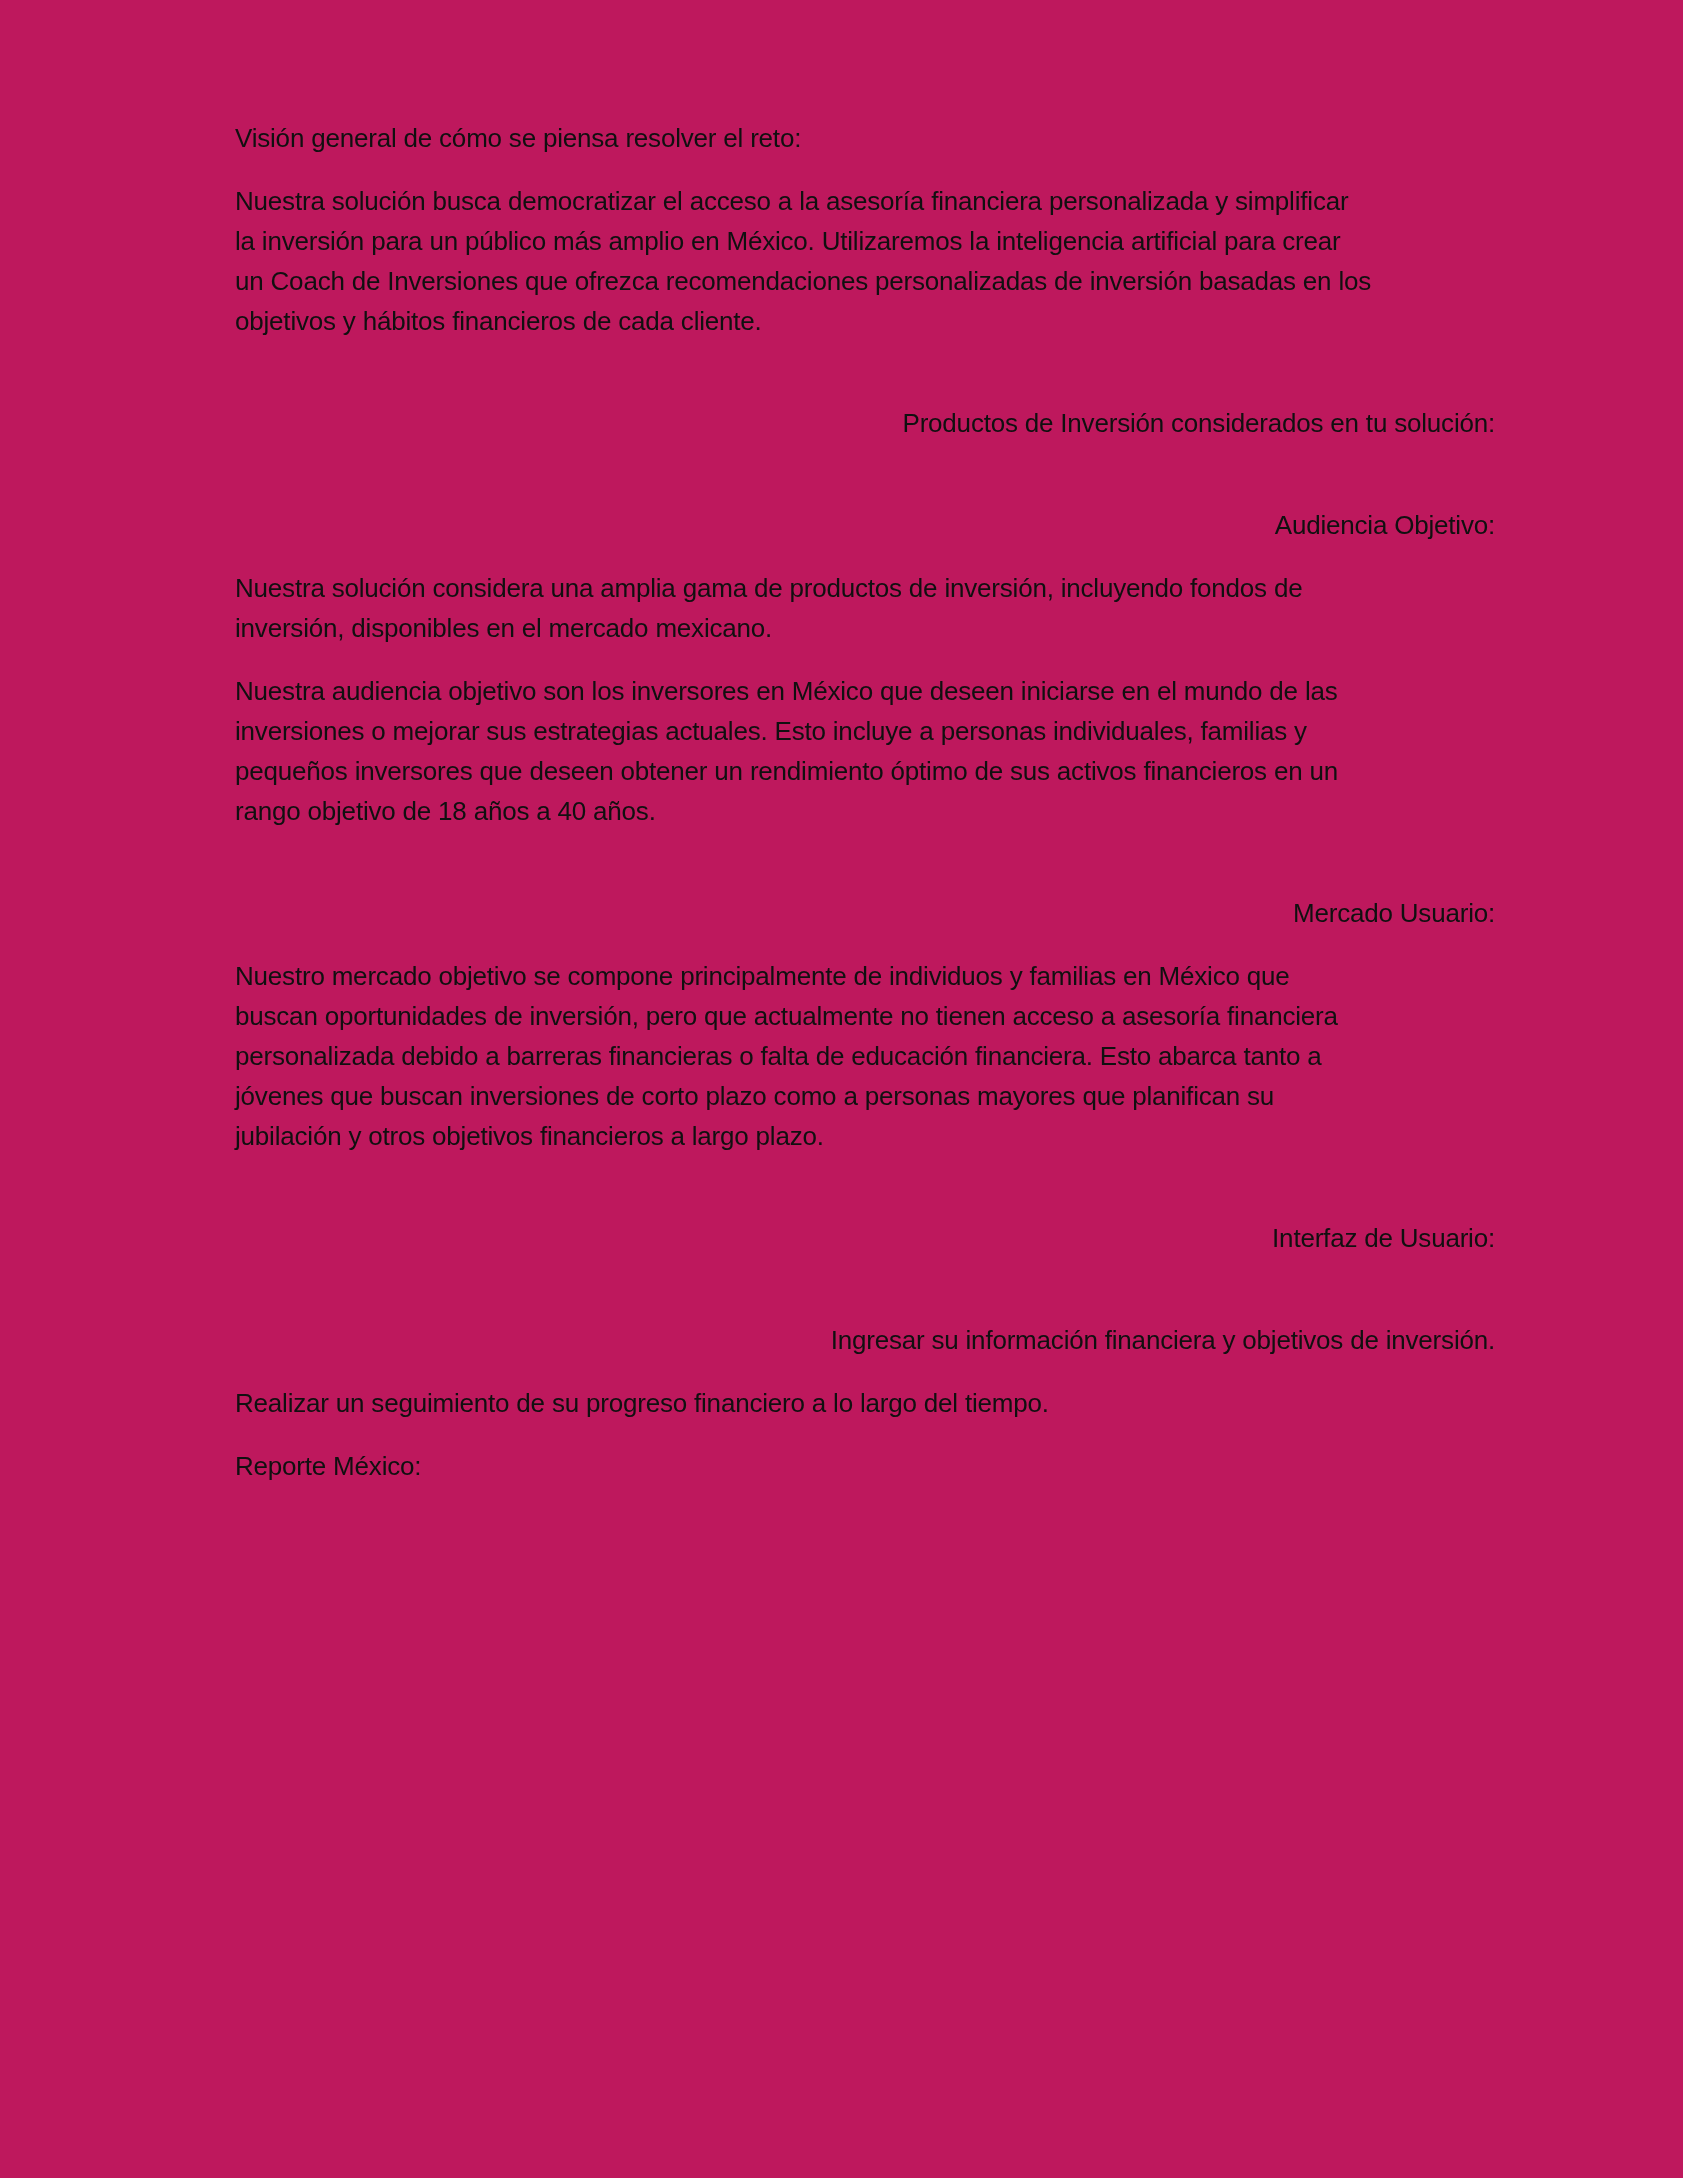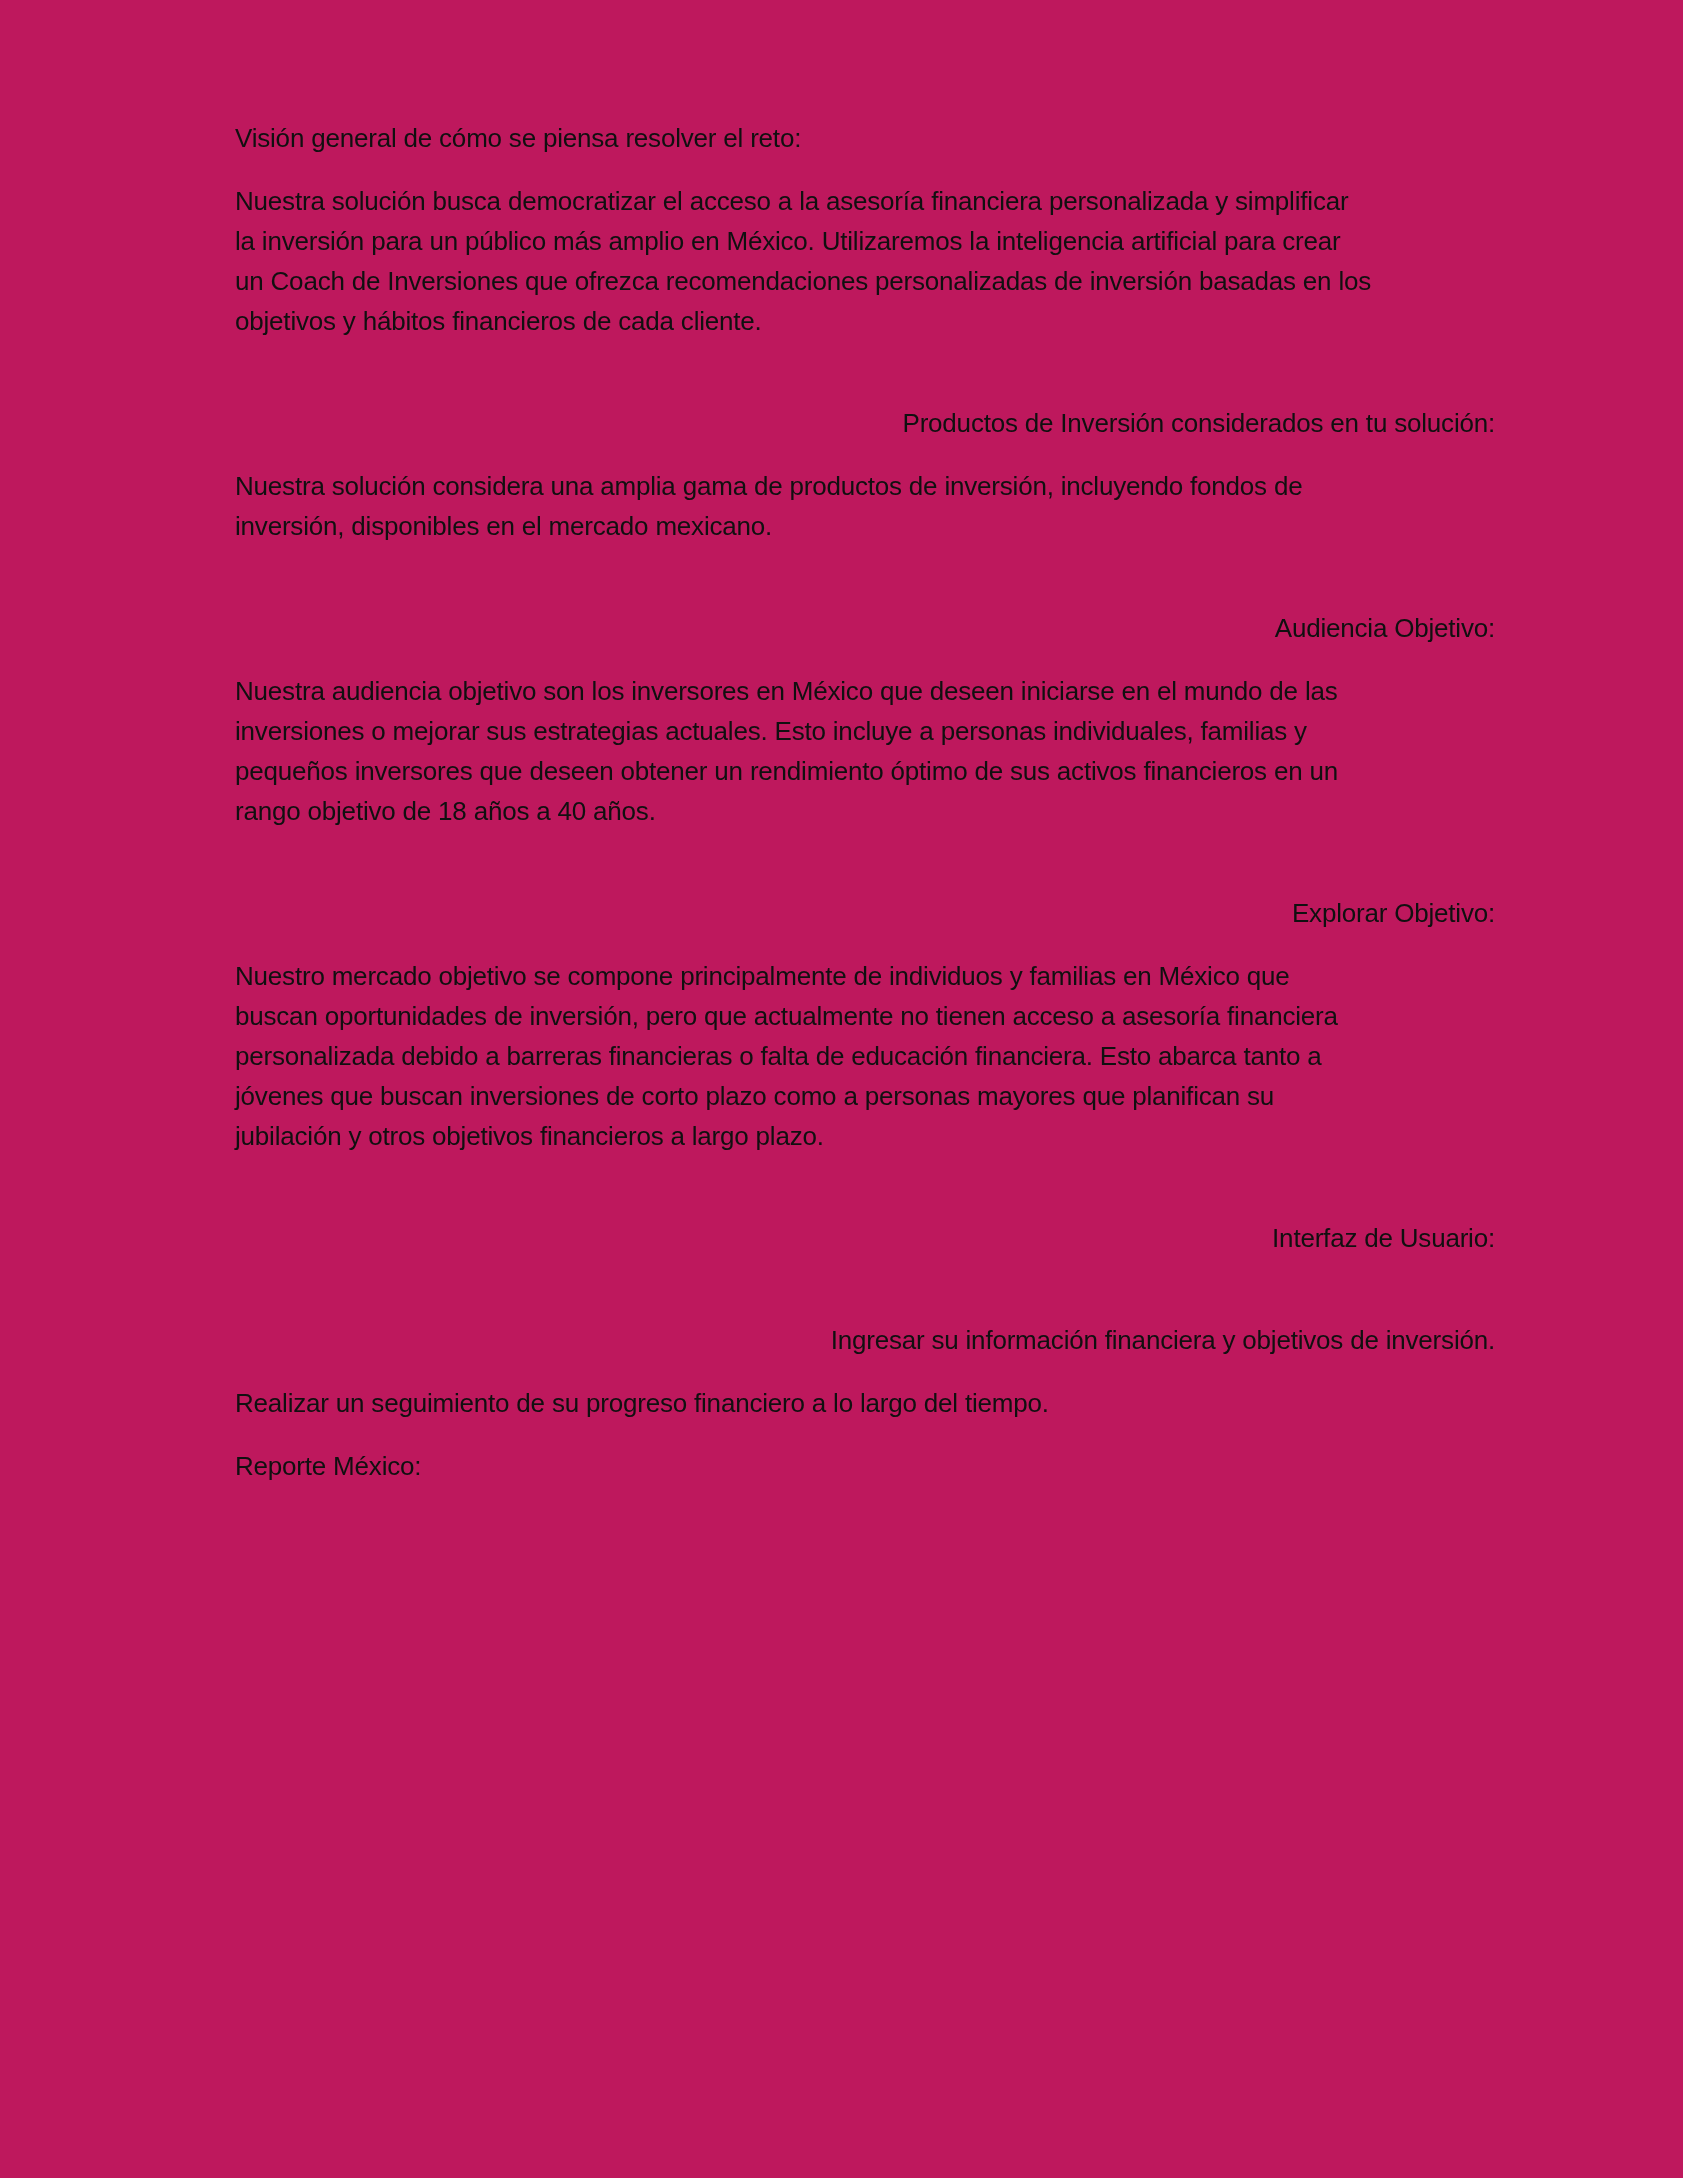--- a/index.html
+++ b/index.html
@@ -38,30 +38,30 @@
 
 <div class="page">
 
   <p class="para">Visión general de cómo se piensa resolver el reto:</p>
   <p class="para">Nuestra solución busca democratizar el acceso a la asesoría financiera personalizada y simplificar
 la inversión para un público más amplio en México. Utilizaremos la inteligencia artificial para crear
 un Coach de Inversiones que ofrezca recomendaciones personalizadas de inversión basadas en los
 objetivos y hábitos financieros de cada cliente.</p>
 
   <p class="para gap-above">Productos de Inversión considerados en tu solución:</p>
+  <p class="para gap-above">Audiencia Objetivo:</p>
+
   <p class="para">Nuestra solución considera una amplia gama de productos de inversión, incluyendo fondos de
 inversión, disponibles en el mercado mexicano.</p>
-
-  <p class="para gap-above">Audiencia Objetivo:</p>
   <p class="para">Nuestra audiencia objetivo son los inversores en México que deseen iniciarse en el mundo de las
 inversiones o mejorar sus estrategias actuales. Esto incluye a personas individuales, familias y
 pequeños inversores que deseen obtener un rendimiento óptimo de sus activos financieros en un
 rango objetivo de 18 años a 40 años.</p>
 
-  <p class="para gap-above">Explorar Objetivo:</p>
+  <p class="para gap-above">Mercado Usuario:</p>
   <p class="para">Nuestro mercado objetivo se compone principalmente de individuos y familias en México que
 buscan oportunidades de inversión, pero que actualmente no tienen acceso a asesoría financiera
 personalizada debido a barreras financieras o falta de educación financiera. Esto abarca tanto a
 jóvenes que buscan inversiones de corto plazo como a personas mayores que planifican su
 jubilación y otros objetivos financieros a largo plazo.</p>
 
   <p class="para gap-above">Interfaz de Usuario:</p>
 
   <p class="para gap-above">Ingresar su información financiera y objetivos de inversión.</p>
   <p class="para">Realizar un seguimiento de su progreso financiero a lo largo del tiempo.</p>

